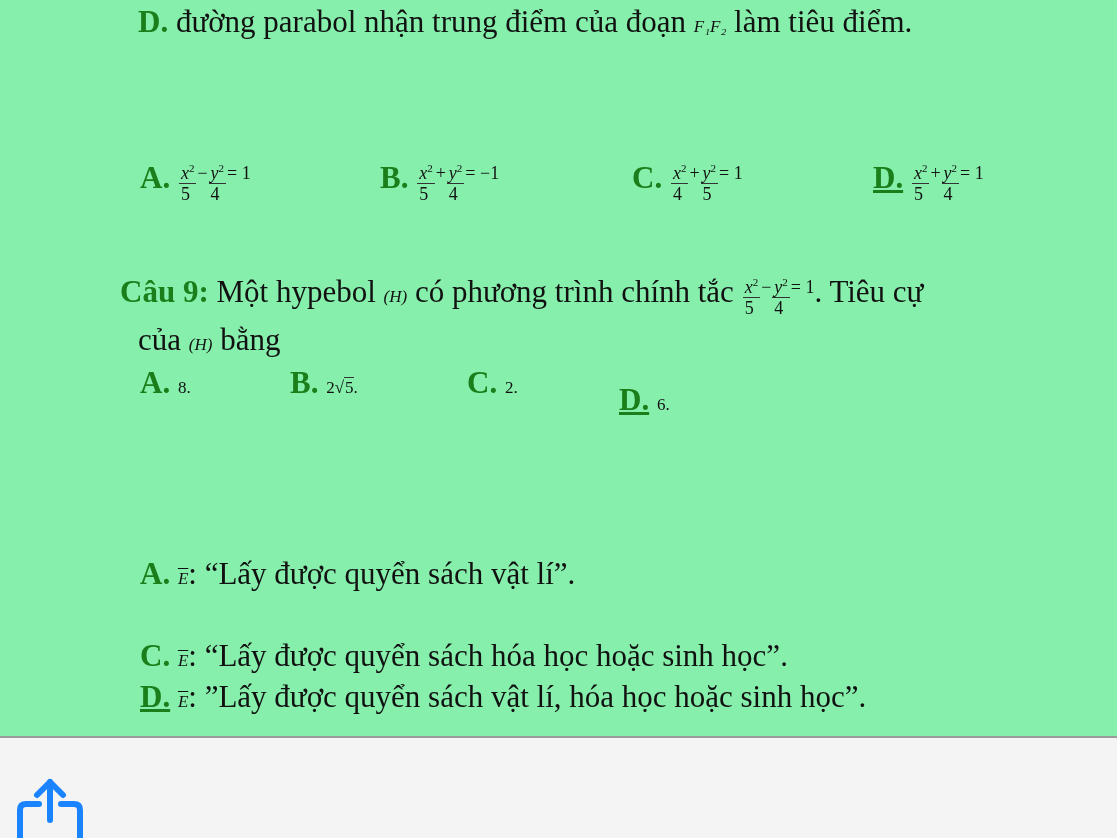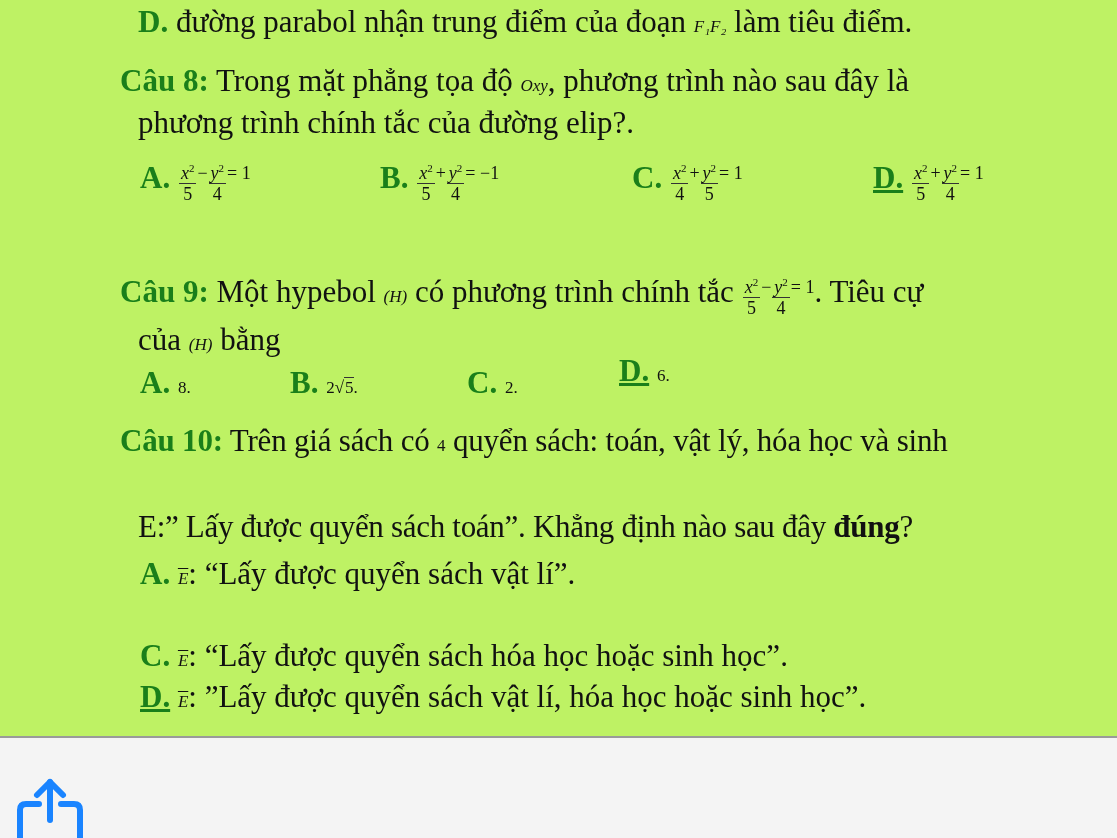--- a/index.html
+++ b/index.html
@@ -3,28 +3,28 @@
 <meta charset="utf-8">
 <style>
   html, body { margin: 0; padding: 0; }
   body {
     width: 1117px; height: 838px; overflow: hidden;
     background: #ffffff;
     font-family: "Liberation Serif", "DejaVu Serif", serif;
     color: #111;
     position: relative;
   }
-  .doc { position: absolute; left: 0; top: 0; width: 1117px; height: 736px; background: #bef264; }
+  .doc { position: absolute; left: 0; top: 0; width: 1117px; height: 736px; background: #86efac; }
   .line { position: absolute; font-size: 31px; line-height: 36px; white-space: nowrap; }
   .lbl { color: #1a7f1a; font-weight: bold; }
   .u { text-decoration: underline; }
   .b { font-weight: bold; }
   .math { font-family: "Liberation Serif", serif; font-style: italic; font-size: 17px; }
   .mathn { font-family: "Liberation Serif", serif; font-size: 17px; }
-  .frac { display: inline-flex; flex-direction: column; align-items: center; vertical-align: middle; font-size: 18px; line-height: 20px; margin: 0 1px; }
+  .frac { display: inline-flex; flex-direction: column; vertical-align: middle; font-size: 18px; line-height: 20px; margin: 0 1px; }
   .frac .num { border-bottom: 1.3px solid #333; padding: 0 2px; font-style: italic; }
   .frac .den { padding: 0 2px; }
   .frac sup { font-size: 11px; font-style: normal; }
   .eq { display: inline-block; vertical-align: middle; font-size: 18px; position: relative; top: -8px; }
   .ebar { font-style: italic; font-size: 17px; text-decoration: overline; }
   .sqrt { border-top: 1.3px solid #333; padding-left: 1px; }
   .bottombar { position: absolute; left: 0; top: 736px; width: 1117px; height: 102px; background: #f4f4f4; border-top: 2px solid #9a9a9a; }
   .share { position: absolute; left: 16px; top: 38px; }
 </style>
 </head>
@@ -32,28 +32,20 @@
 
 <div class="doc">
 
   <div class="line" style="left:138px; top:4px;">
     <span class="lbl">D.</span>
     <span>đường parabol nhận trung điểm của đoạn</span>
     <span class="math">F₁F₂</span>
     <span>làm tiêu điểm.</span>
   </div>
 
-  <div class="line" style="left:120px; top:63px;">
-    <span class="lbl">Câu 8:</span>
-    <span>Trong mặt phẳng tọa độ</span>
-    <span class="math">Oxy</span><span>, phương trình nào sau đây là</span>
-  </div>
-  <div class="line" style="left:138px; top:105px;">
-    <span>phương trình chính tắc của đường elip?.</span>
-  </div>
 
   <div class="line" style="left:140px; top:158px;">
     <span class="lbl">A.</span>
     <span class="frac">
         <span class="num"><span>x</span><sup>2</sup></span>
         <span class="den">5</span>
       </span><span class="eq">−</span><span class="frac">
         <span class="num"><span>y</span><sup>2</sup></span>
         <span class="den">4</span>
       </span><span class="eq">= 1</span>
@@ -109,34 +101,24 @@
   </div>
   <div class="line" style="left:140px; top:365px;">
     <span class="lbl">A.</span> <span class="mathn">8</span><span class="mathn">.</span>
   </div>
   <div class="line" style="left:290px; top:365px;">
     <span class="lbl">B.</span> <span class="mathn">2</span><span class="mathn">√</span><span class="mathn sqrt">5</span><span class="mathn">.</span>
   </div>
   <div class="line" style="left:467px; top:365px;">
     <span class="lbl">C.</span> <span class="mathn">2</span><span class="mathn">.</span>
   </div>
-  <div class="line" style="left:619px; top:353px;text-align:right;">
+  <div class="line" style="left:619px; top:382px;text-align:right;">
     <span class="lbl u">D.</span> <span class="mathn">6</span><span class="mathn">.</span>
   </div>
 
-  <div class="line" style="left:120px; top:423px; letter-spacing:-0.2px;">
-    <span class="lbl">Câu 10:</span>
-    <span>Trên giá sách có</span>
-    <span class="mathn">4</span>
-    <span>quyển sách: toán, vật lý, hóa học và sinh</span>
-  </div>
-  <div class="line" style="left:138px; top:509px; letter-spacing:-0.3px;">
-    <span>E:” Lấy được quyển sách toán”. Khẳng định nào sau đây</span>
-    <span class="b">đúng</span><span>?</span>
-  </div>
   <div class="line" style="left:140px; top:556px;">
     <span class="lbl">A.</span> <span class="ebar">E</span><span>: “Lấy được quyển sách vật lí”.</span>
   </div>
   <div class="line" style="left:140px; top:638px;">
     <span class="lbl">C.</span> <span class="ebar">E</span><span>: “Lấy được quyển sách hóa học hoặc sinh học”.</span>
   </div>
   <div class="line" style="left:140px; top:679px;">
     <span class="lbl u">D.</span> <span class="ebar">E</span><span>: ”Lấy được quyển sách vật lí, hóa học hoặc sinh học”.</span>
   </div>
 </div>

